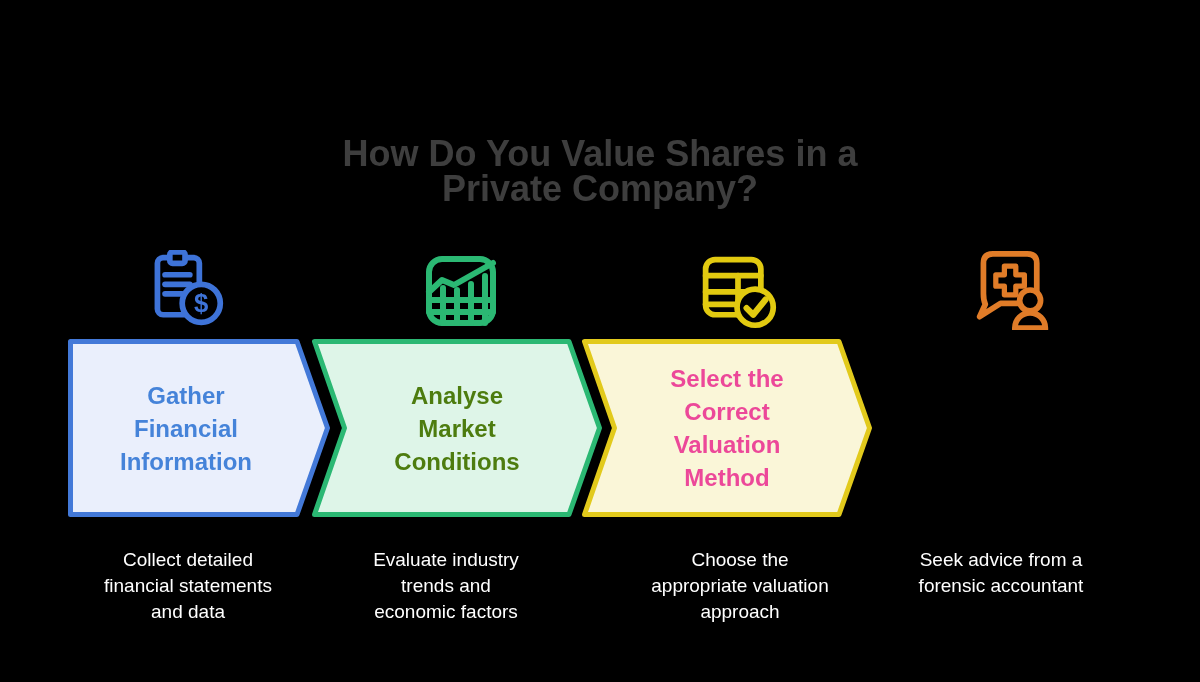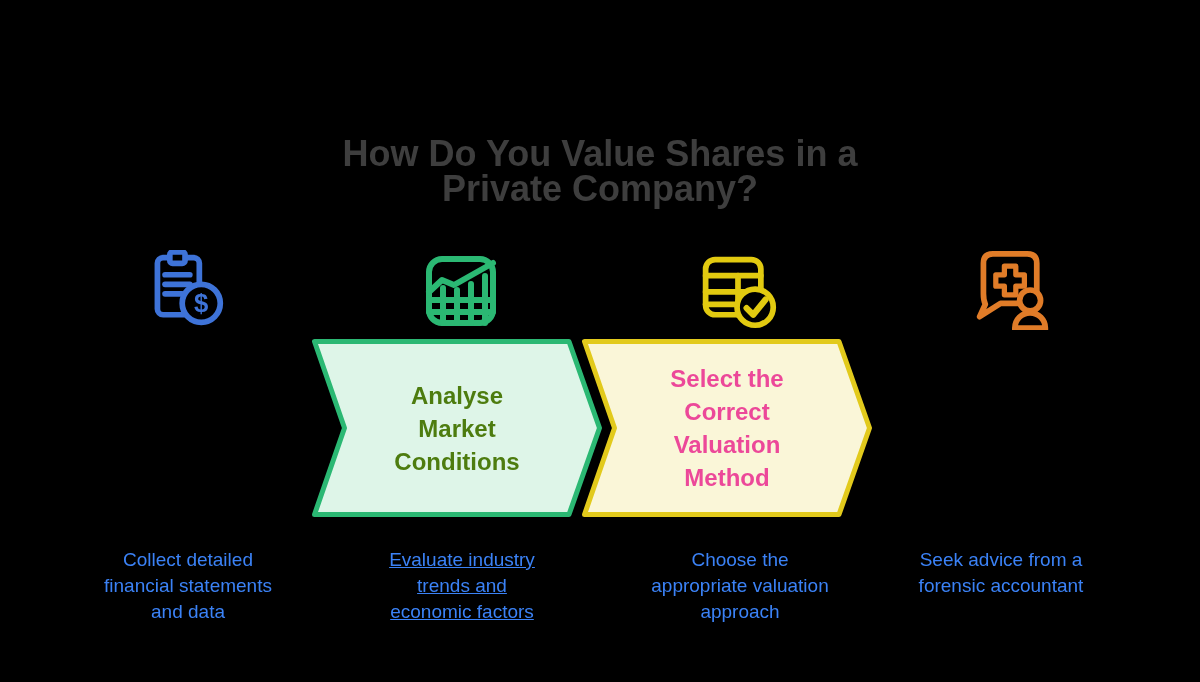--- a/index.html
+++ b/index.html
@@ -71,24 +71,24 @@
   .step-4 .step-label { color: #e0813c; width: 220px; }
   
   .step-desc {
     position: absolute;
     top: 547px;
     transform: translateX(-50%);
     text-align: center;
     font-size: 19px;
     line-height: 26px;
     font-weight: 500;
-    color: #3b82f6;
+    color: #ffffff;
   }
   .desc-1 { left: 188px;  width: 200px; }
-  .desc-2 { left: 462px;  width: 170px; text-decoration: underline; }
+  .desc-2 { left: 446px;  width: 170px; }
   .desc-3 { left: 740px;  width: 185px; }
   .desc-4 { left: 1001px; width: 220px; }
 </style>
 </head>
 <body>
 
 <div class="stage">
 
   <h1 class="main-title">How Do You Value Shares in a Private Company?</h1>
 
@@ -133,20 +133,28 @@
     <svg viewBox="0 0 84 84">
       <path class="ic-stroke orange-ic" d="M22,4 H58 Q68,4 68,14 V46 Q68,56 58,56 H30 L8,70 L14,57 Q12,53 12,46 V14 Q12,4 22,4 Z"></path>
       <path class="ic-stroke orange-ic" style="stroke-width:5.5" d="M34,17 h12 v9 h9 v12 h-9 v9 h-12 v-9 h-9 v-12 h9 Z"></path>
       <circle class="ic-fill-bg orange-ic" cx="61" cy="53" r="11"></circle>
       <path class="ic-fill-bg orange-ic" d="M45,82 A16,16 0 0 1 77,82 Z"></path>
     </svg>
   </div>
 
   <div class="steps-band">
 
+    <div class="step step-1">
+      <svg class="chev" viewBox="0 0 262 178" preserveAspectRatio="none">
+        <path d="M2.5,2.5 H229 L259.5,89 L229,175.5 H2.5 Z"></path>
+      </svg>
+      <div class="step-label-wrap">
+        <div class="step-label">Gather Financial Information</div>
+      </div>
+    </div>
 
     <div class="step step-2">
       <svg class="chev" viewBox="0 0 290 178" preserveAspectRatio="none">
         <path d="M2.5,2.5 H257 L287.5,89 L257,175.5 H2.5 L32.5,89 Z"></path>
       </svg>
       <div class="step-label-wrap">
         <div class="step-label">Analyse Market Conditions</div>
       </div>
     </div>
 

